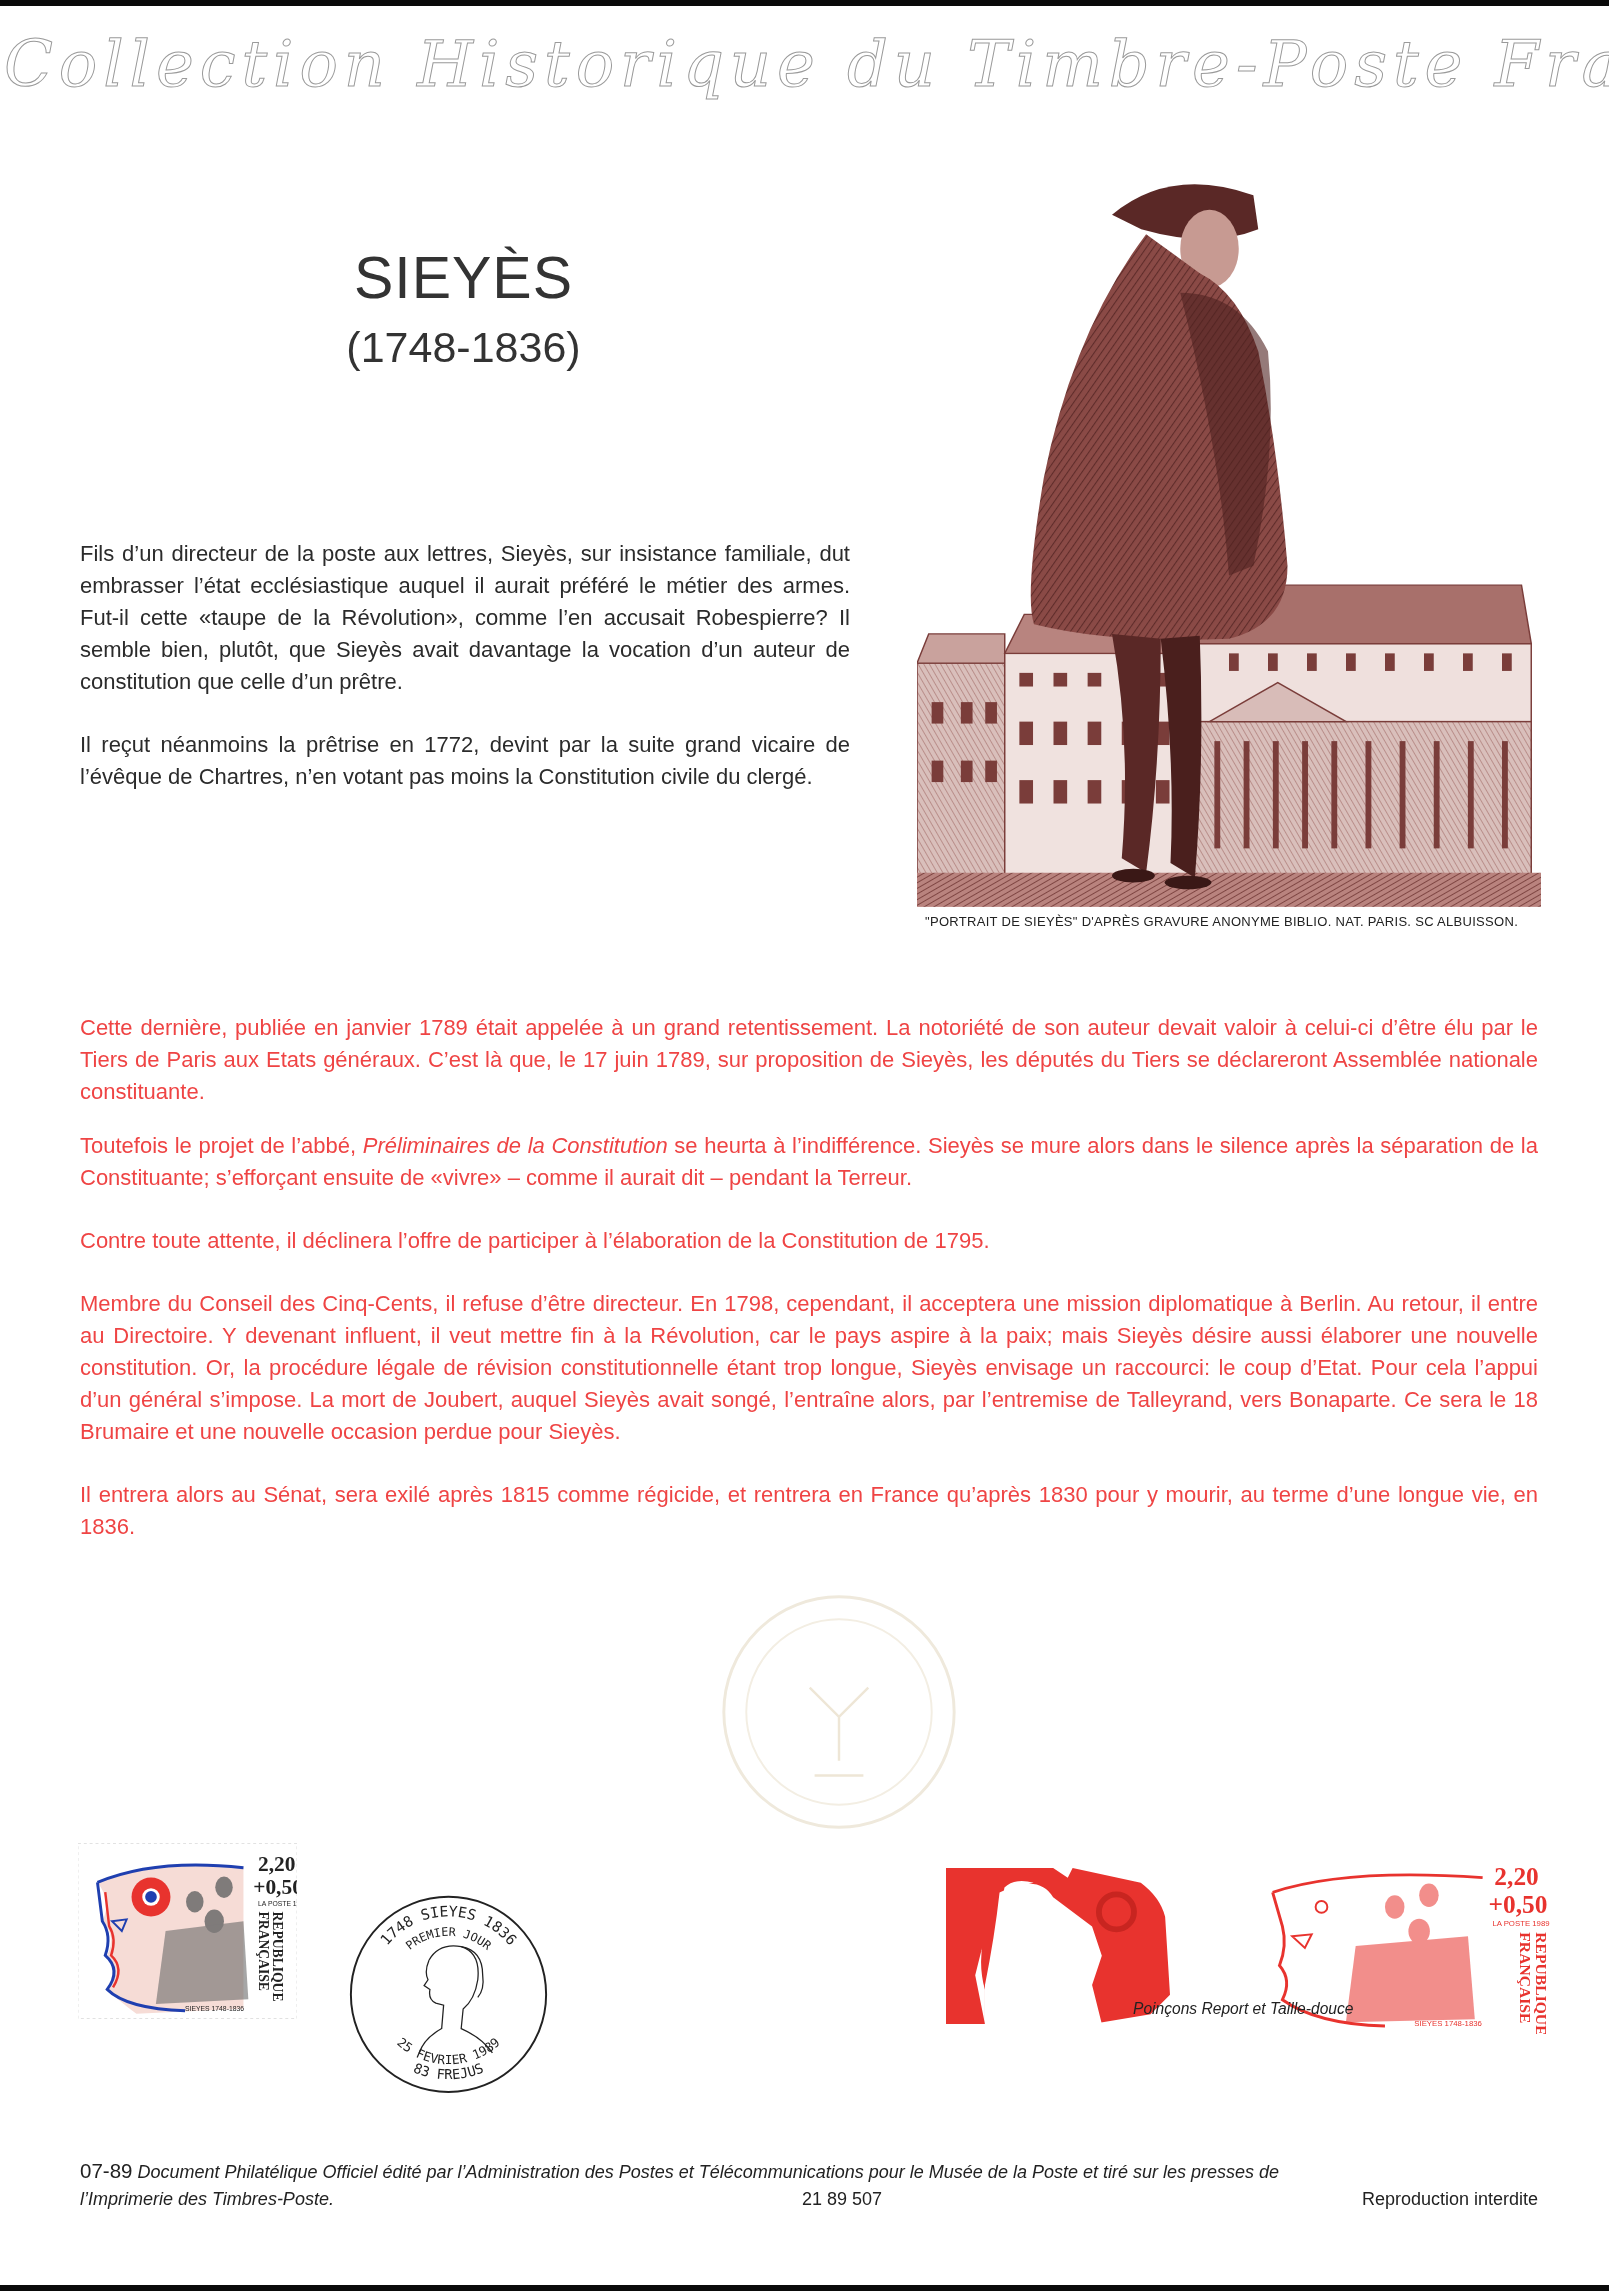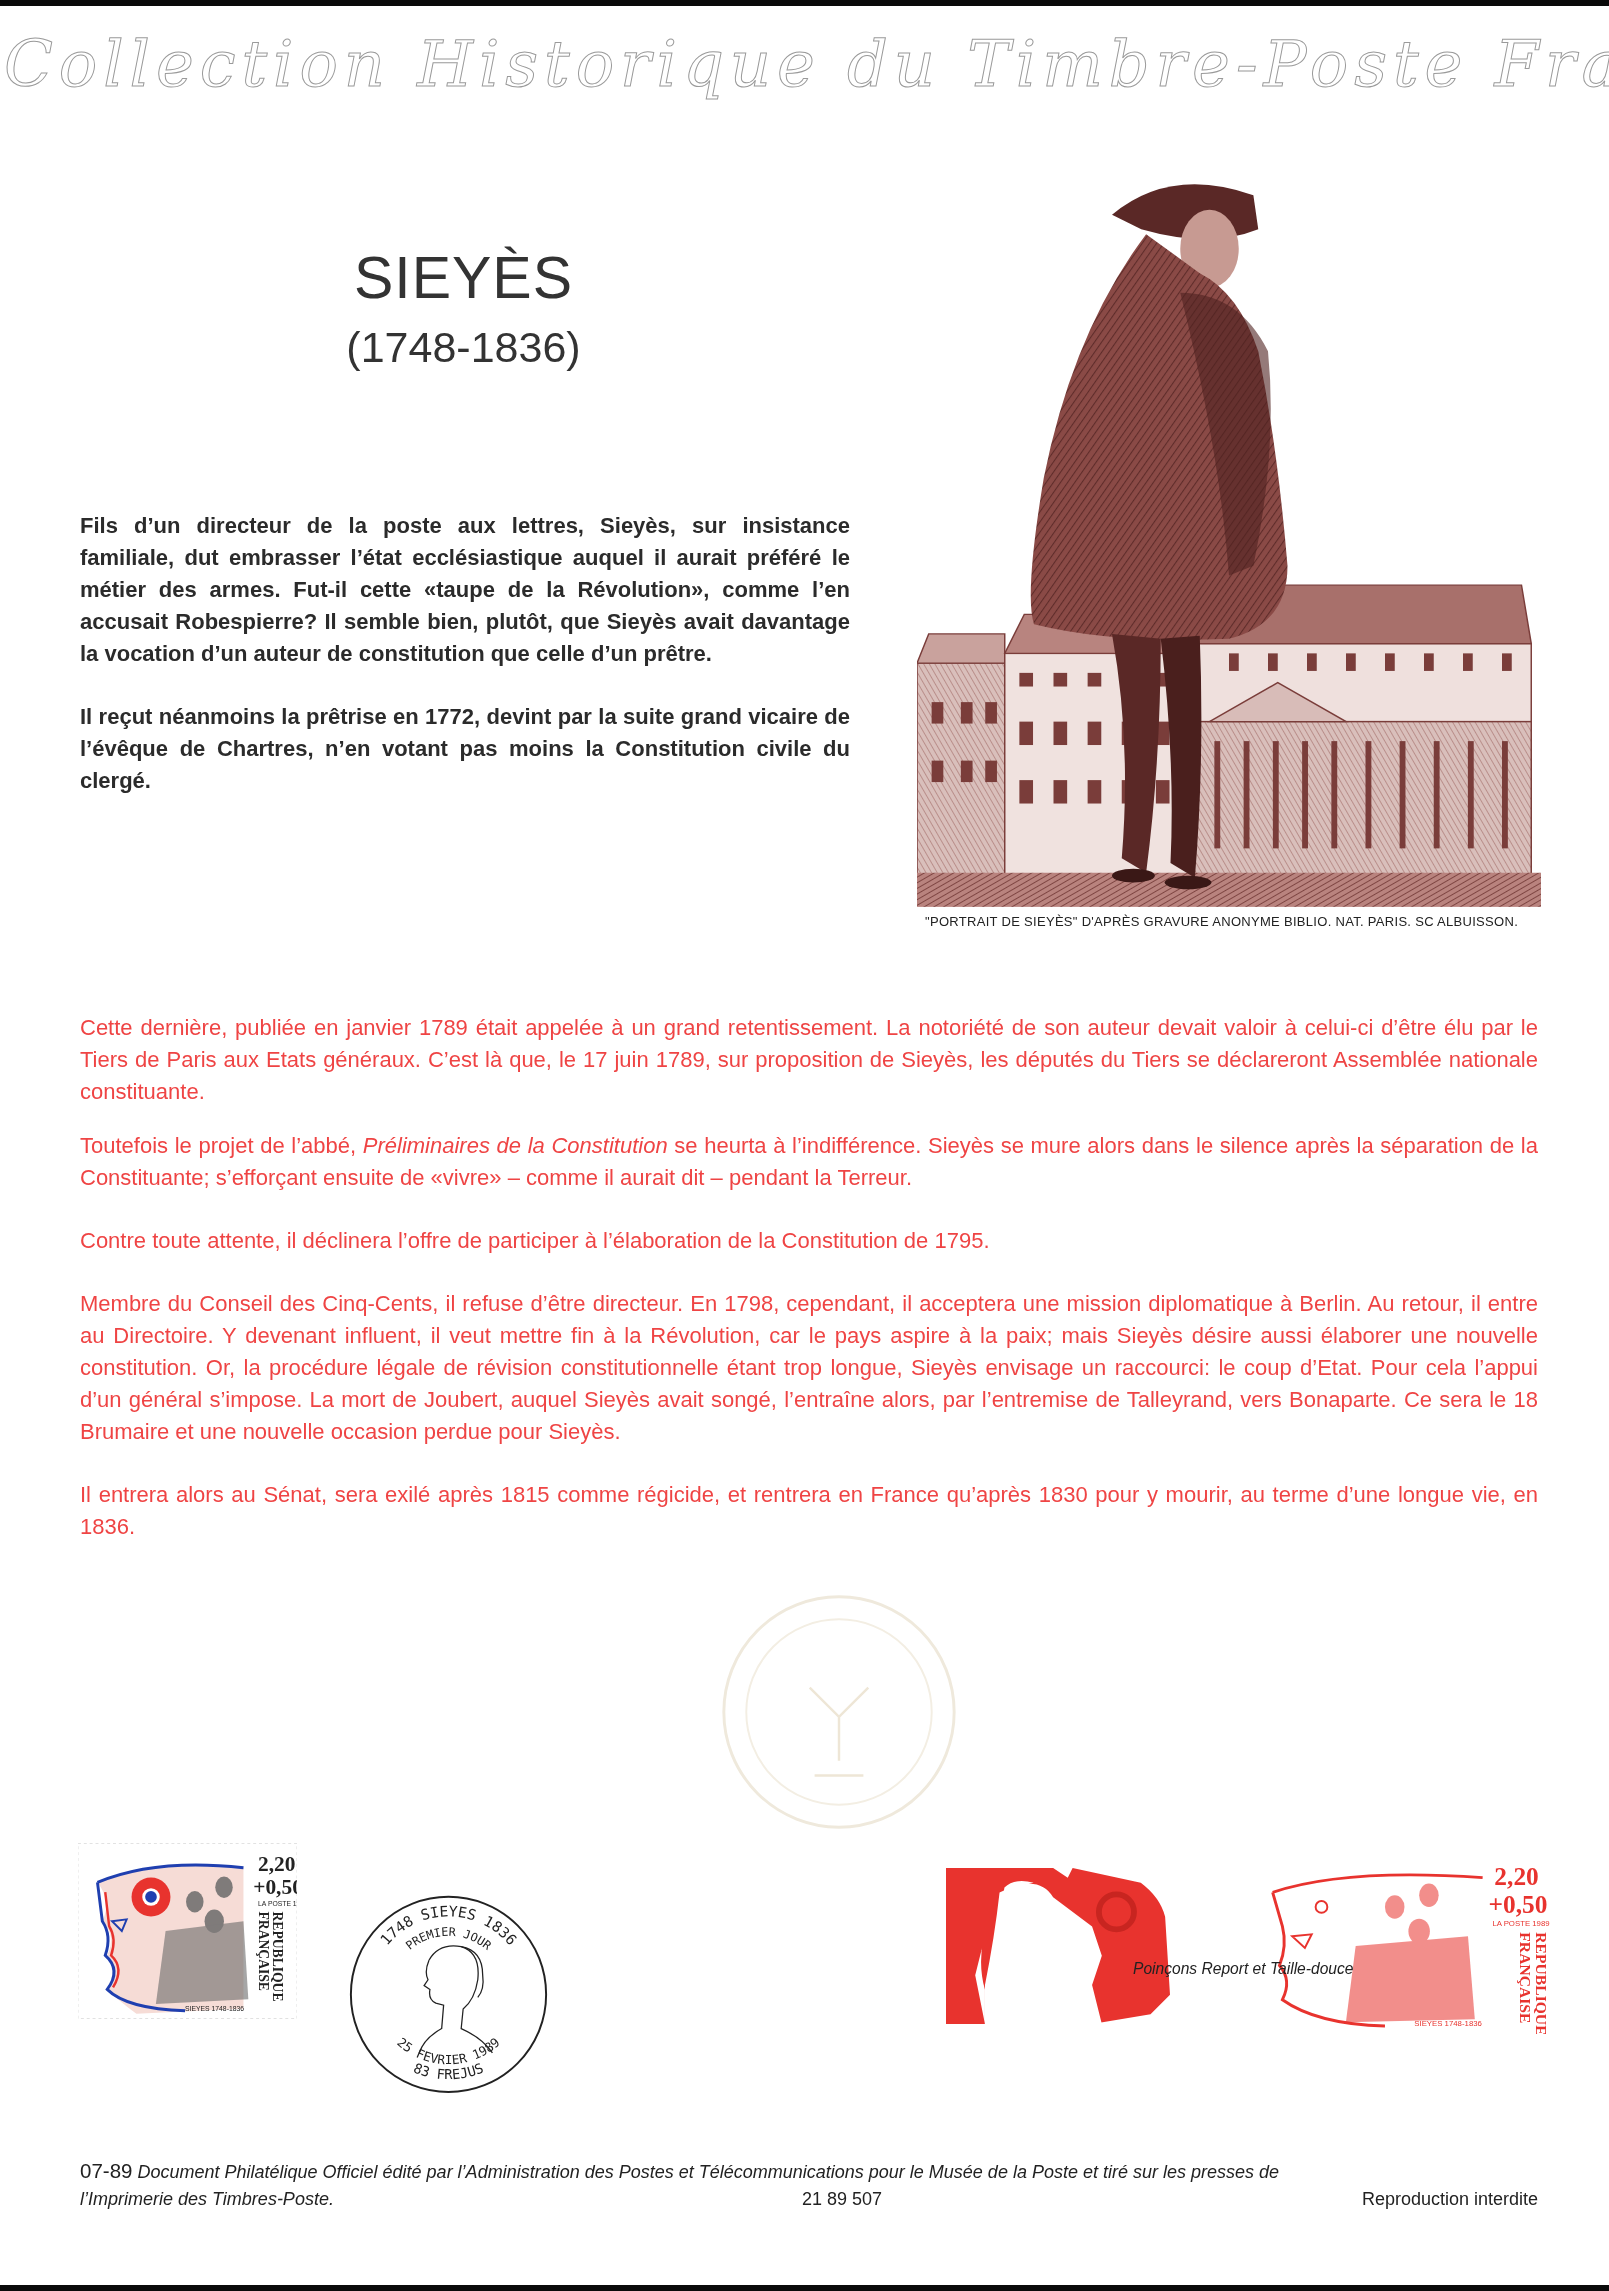--- a/index.html
+++ b/index.html
@@ -33,21 +33,21 @@
     .last-left { text-align-last: left; }
     em { font-style: italic; }
 
     .seal { position: absolute; left: 717px; top: 1590px; width: 244px; height: 244px; }
 
     .stamp-left { position: absolute; left: 78px; top: 1843px; width: 219px; height: 176px; }
     .postmark { position: absolute; left: 346px; top: 1882px; width: 205px; height: 215px; }
     .proof-a { position: absolute; left: 946px; top: 1858px; width: 224px; height: 176px; }
     .proof-b { position: absolute; left: 1258px; top: 1858px; width: 293px; height: 176px; }
 
-    .poincons { position: absolute; left: 1133px; top: 1960px; font-size: 15.6px; font-style: italic; color: #222; }
+    .poincons { position: absolute; left: 1133px; top: 2000px; font-size: 15.6px; font-style: italic; color: #222; }
 
     .footer { position: absolute; left: 80px; top: 2157px; width: 1458px; font-size: 18px; line-height: 27px; color: #222; }
     .footer .code { font-style: normal; font-size: 20.5px; }
     .footer .it { font-style: italic; }
     .footer-row2 { position: relative; height: 27px; }
     .footer-row2 .r-left { position: absolute; left: 0; font-style: italic; }
     .footer-row2 .r-mid { position: absolute; left: 722px; }
     .footer-row2 .r-right { position: absolute; right: 0; }
   </style>
 </head>
@@ -138,21 +138,21 @@
     <path d="M270,140 Q330,140 360,200 Q370,300 345,420 L320,430 Q310,300 270,140 Z" fill="#4e2220" opacity="0.6"></path>
     <path d="M200,490 Q220,600 210,720 L235,735 Q250,620 250,495 Z" fill="#5a2826"></path>
     <path d="M250,495 Q265,620 260,725 L285,740 Q295,620 290,492 Z" fill="#4a1f1d"></path>
     <ellipse cx="222" cy="738" rx="22" ry="7" fill="#3a1816"></ellipse>
     <ellipse cx="278" cy="745" rx="24" ry="7" fill="#3a1816"></ellipse>
   </g>
 </svg>
 
 <div class="caption">"PORTRAIT DE SIEYÈS" D'APRÈS GRAVURE ANONYME  BIBLIO. NAT. PARIS. SC ALBUISSON.</div>
 
-<div class="col-text" style="top: 510px; font-weight: bold;">
+<div class="col-text" style="top: 538px;">
   <p class="last-left">Fils d’un directeur de la poste aux lettres, Sieyès, sur insistance familiale, dut embrasser l’état ecclésiastique auquel il aurait préféré le métier des armes. Fut-il cette «taupe de la Révolution», comme l’en accusait Robespierre? Il semble bien, plutôt, que Sieyès avait davantage la vocation d’un auteur de constitution que celle d’un prêtre.</p>
   <p style="margin-top: 31px;" class="last-left">Il reçut néanmoins la prêtrise en 1772, devint par la suite grand vicaire de l’évêque de Chartres, n’en votant pas moins la Constitution civile du clergé.</p>
 </div>
 
 <div class="full-text" style="top: 1012px;">
   <p class="last-left">Cette dernière, publiée en janvier 1789 était appelée à un grand retentissement. La notoriété de son auteur devait valoir à celui-ci d’être élu par le Tiers de Paris aux Etats généraux. C’est là que, le 17 juin 1789, sur proposition de Sieyès, les députés du Tiers se déclareront Assemblée nationale constituante.</p>
   <p class="last-left" style="margin-top: 22px;">
     <span>Toutefois le projet de l’abbé, </span><em>Préliminaires de la Constitution</em><span> se heurta à l’indifférence. Sieyès se mure alors dans le silence après la séparation de la Constituante; s’efforçant ensuite de «vivre»  – comme il aurait dit –  pendant la Terreur.</span>
   </p>
   <p class="last-left" style="margin-top: 31px;">Contre toute attente, il déclinera l’offre de participer à l’élaboration de la Constitution de 1795.</p>

